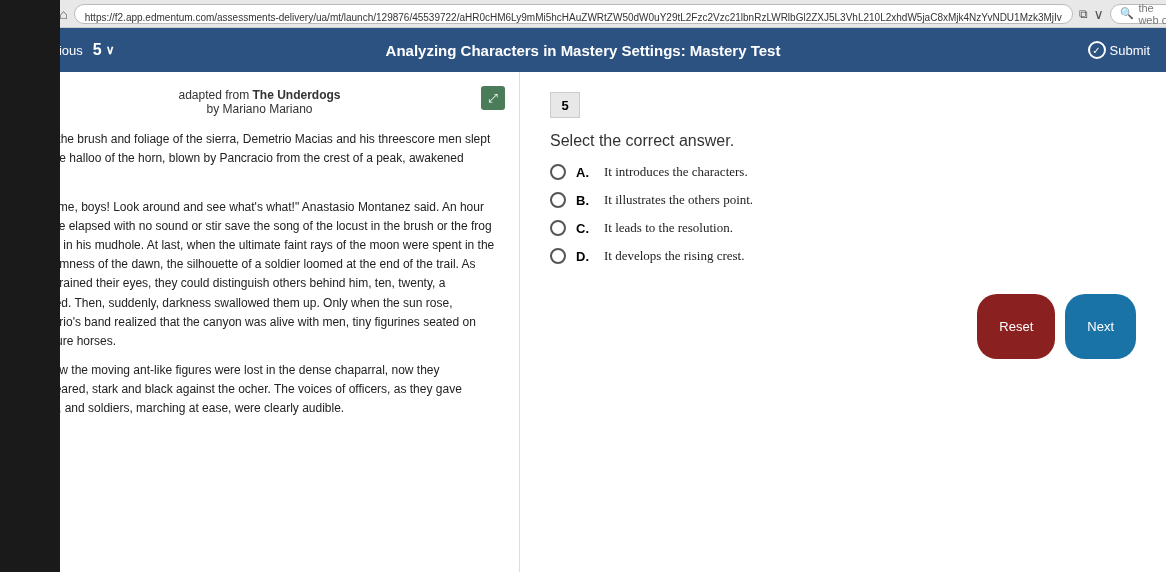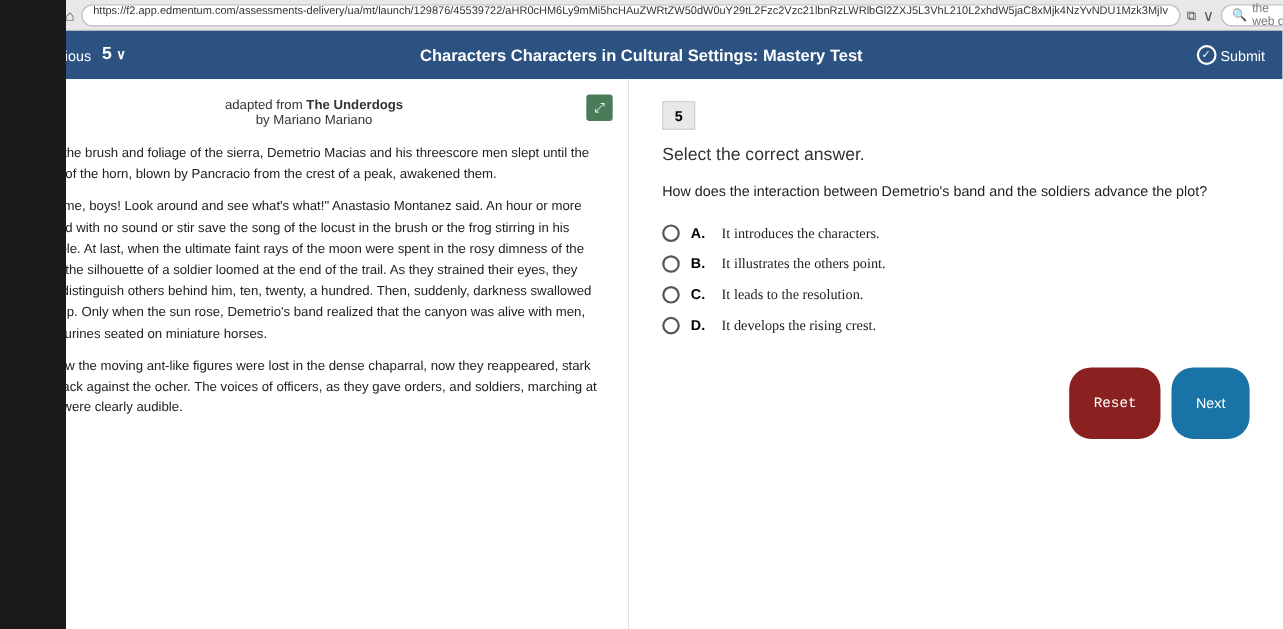--- a/index.html
+++ b/index.html
@@ -23,21 +23,21 @@
     }
     .url-bar {
       flex: 1;
       height: 20px;
       background: white;
       border: 1px solid #bbb;
       border-radius: 10px;
       padding: 0 10px;
       font-size: 11px;
       color: #333;
-      display: flex; align-items: flex-start;
+      display: flex; align-items: flex-end;
     }
     .search-bar {
       width: 200px;
       height: 20px;
       background: white;
       border: 1px solid #bbb;
       border-radius: 10px;
       padding: 0 10px;
       font-size: 11px;
       color: #555;
@@ -90,21 +90,21 @@
 
     
     .content-area {
       display: flex;
       height: calc(572px - 28px - 44px);
       background: white;
     }
 
     
     .left-panel {
-      width: 572px;
+      width: 520px;
       padding: 16px 24px;
       border-right: 1px solid #ddd;
       overflow-y: auto;
       position: relative;
       background: white;
     }
     .passage-header {
       text-align: center;
       margin-bottom: 14px;
     }
@@ -198,21 +198,20 @@
     }
     .reset-btn {
       background: #8b2020;
       color: white;
       border: none;
       border-radius: 20px;
       padding: 8px 22px;
       font-size: 13px;
       cursor: pointer;
       font-weight: 500;
-      font-family: Liberation Mono, monospace;
     }
     .next-btn {
       background: #1a73a7;
       color: white;
       border: none;
       border-radius: 20px;
       padding: 25px 22px;
       font-size: 13px;
       cursor: pointer;
       font-weight: 500;
@@ -250,21 +249,21 @@
 
 <div class="app-header">
   <button class="prev-btn">
     <span style="font-size:14px;">◉</span>
     <span>Previous</span>
   </button>
   <div class="question-num">
     <span>5</span>
     <span style="font-size:12px; cursor:pointer;">∨</span>
   </div>
-  <div class="header-title">Characters Characters in Cultural Settings: Mastery Test</div>
+  <div class="header-title">Analyzing Characters in Mastery Settings: Mastery Test</div>
   <div class="submit-btn">
     <div class="submit-circle">✓</div>
     <span>Submit</span>
   </div>
 </div>
 
 <div class="content-area">
 
   <div class="left-panel">
     <div class="passage-header">
@@ -281,21 +280,20 @@
     <div class="passage-text">
       <p class="indent">In the brush and foliage of the sierra, Demetrio Macias and his threescore men slept until the halloo of the horn, blown by Pancracio from the crest of a peak, awakened them.</p>
       <p class="indent">"Time, boys! Look around and see what's what!" Anastasio Montanez said. An hour or more elapsed with no sound or stir save the song of the locust in the brush or the frog stirring in his mudhole. At last, when the ultimate faint rays of the moon were spent in the rosy dimness of the dawn, the silhouette of a soldier loomed at the end of the trail. As they strained their eyes, they could distinguish others behind him, ten, twenty, a hundred. Then, suddenly, darkness swallowed them up. Only when the sun rose, Demetrio's band realized that the canyon was alive with men, tiny figurines seated on miniature horses.</p>
       <p class="indent">Now the moving ant-like figures were lost in the dense chaparral, now they reappeared, stark and black against the ocher. The voices of officers, as they gave orders, and soldiers, marching at ease, were clearly audible.</p>
     </div>
   </div>
 
   <div class="right-panel">
     <div class="question-number-badge">5</div>
     <div class="instruction-text">Select the correct answer.</div>
-    <div class="question-text">How does the interaction between Demetrio's band and the soldiers advance the plot?</div>
 
     <div class="answer-options">
       <div class="answer-option">
         <div class="radio-circle"></div>
         <span class="option-letter">A.</span>
         <span class="option-text">It introduces the characters.</span>
       </div>
       <div class="answer-option">
         <div class="radio-circle"></div>
         <span class="option-letter">B.</span>

